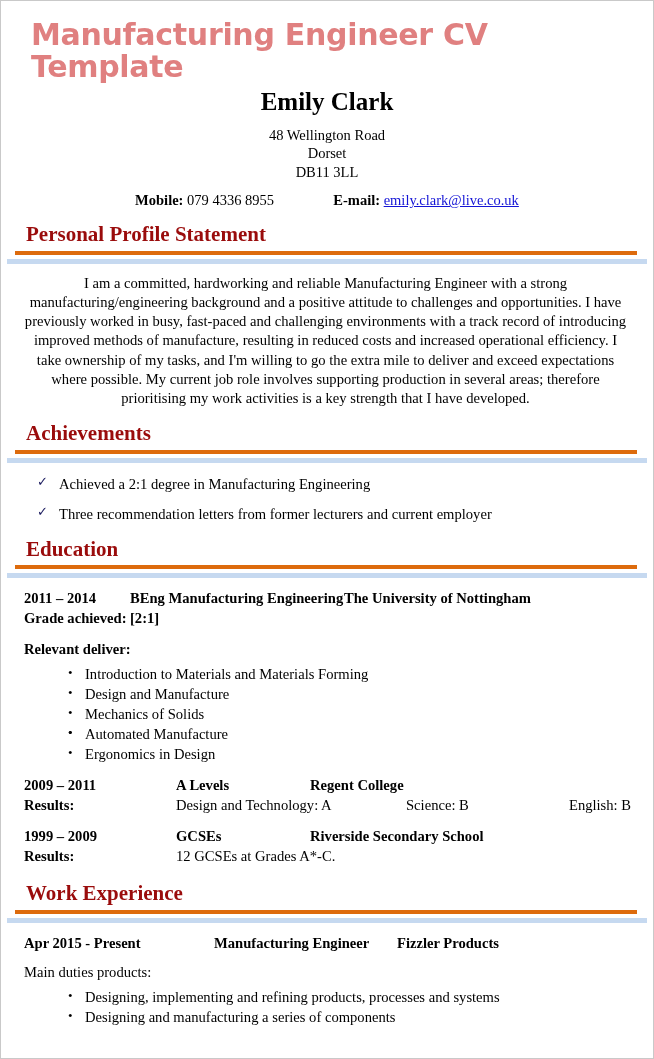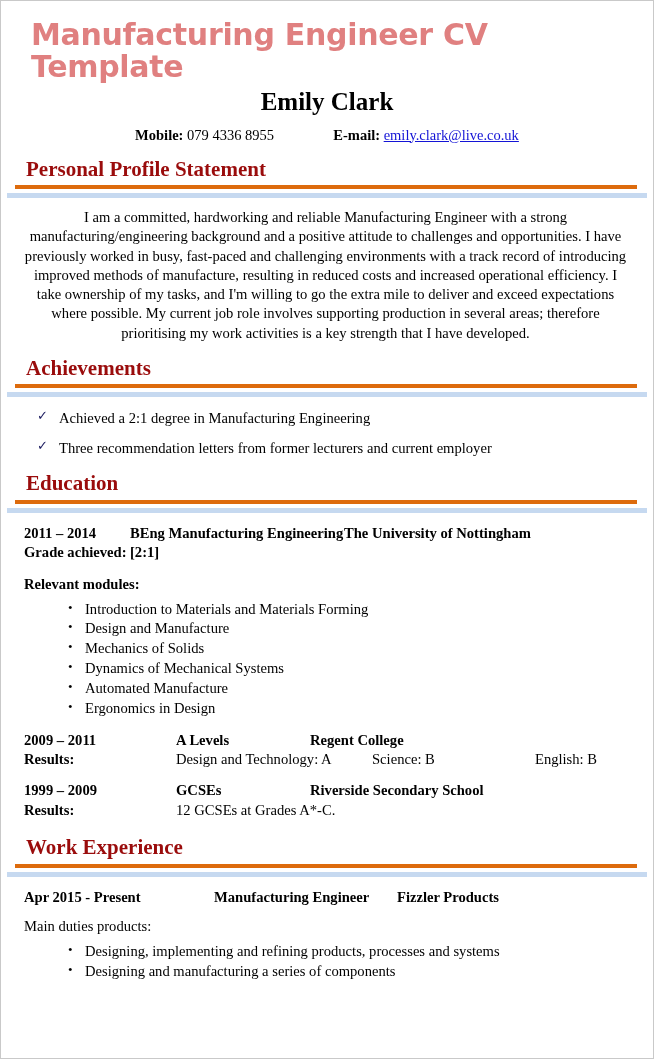--- a/index.html
+++ b/index.html
@@ -133,21 +133,21 @@
   }
 
   
   .entry { margin-top: 12px; padding-left: 9px; font-size: 14.6px; }
   .entry-row { white-space: nowrap; line-height: 1.33; }
   .b { font-weight: bold; }
   .col-date   { display: inline-block; width: 152px; vertical-align: top; }
   .col-qual   { display: inline-block; width: 134px; vertical-align: top; }
   .col-place  { display: inline-block; vertical-align: top; }
   .col-res1   { display: inline-block; width: 196px; vertical-align: top; }
-  .col-res2   { display: inline-block; width: 163px; vertical-align: top; }
+  .col-res2   { display: inline-block; width: 163px; vertical-align: top; margin-left: 34px; }
   .sub-label  { margin-top: 13px; padding-left: 9px; font-size: 14.6px; font-weight: bold; }
   .plain-label{ margin-top: 11px; padding-left: 9px; font-size: 14.6px; }
 
   .deg-line { padding-left: 9px; font-size: 14.6px; line-height: 1.33; white-space: nowrap; }
   .deg-date { display: inline-block; width: 106px; font-weight: bold; }
   .deg-qual { display: inline-block; width: 214px; font-weight: bold; }
   .deg-uni  { display: inline-block; font-weight: bold; }
   .grade-lbl{ display: inline-block; width: 106px; font-weight: bold; }
   .grade-val{ display: inline-block; font-weight: bold; }
 
@@ -169,20 +169,25 @@
 </style>
 </head>
 <body>
 
 <div class="page">
   <div class="inner">
 
     <h1 class="doc-title">Manufacturing Engineer CV Template</h1>
     <h2 class="cand-name">Emily Clark</h2>
 
+    <div class="address">
+      <div>48 Wellington Road</div>
+      <div>Dorset</div>
+      <div>DB11 3LL</div>
+    </div>
 
     <div class="contact-line">
       <span class="lbl">Mobile:</span>
       <span>079 4336 8955</span>
       <span class="contact-gap"></span>
       <span class="lbl">E-mail:</span>
       <a class="email-link" href="#">emily.clark@live.co.uk</a>
     </div>
 
     <h3 class="section-head">Personal Profile Statement</h3>
@@ -210,26 +215,26 @@
 
     <div style="margin-top:11px;">
       <div class="deg-line">
         <span class="deg-date">2011 – 2014</span><span class="deg-qual">BEng Manufacturing Engineering</span><span class="deg-uni">The University of Nottingham</span>
       </div>
       <div class="deg-line">
         <span class="grade-lbl">Grade achieved:</span><span class="grade-val">[2:1]</span>
       </div>
     </div>
 
-    <div class="sub-label">Relevant modules:</div>
+    <div class="sub-label">Relevant deliver:</div>
     <ul class="bullet-list">
       <li><span class="dot">•</span><span>Introduction to Materials and Materials Forming</span></li>
       <li><span class="dot">•</span><span>Design and Manufacture</span></li>
       <li><span class="dot">•</span><span>Mechanics of Solids</span></li>
-      <li><span class="dot">•</span><span>Dynamics of Mechanical Systems</span></li>
+      <li><span class="dot">•</span></li>
       <li><span class="dot">•</span><span>Automated Manufacture</span></li>
       <li><span class="dot">•</span><span>Ergonomics in Design</span></li>
     </ul>
 
     <div class="entry">
       <div class="entry-row">
         <span class="col-date b">2009 – 2011</span><span class="col-qual b">A Levels</span><span class="col-place b">Regent College</span>
       </div>
       <div class="entry-row">
         <span class="col-date b">Results:</span><span class="col-res1">Design and Technology:  A</span><span class="col-res2">Science: B</span><span>English: B</span>

